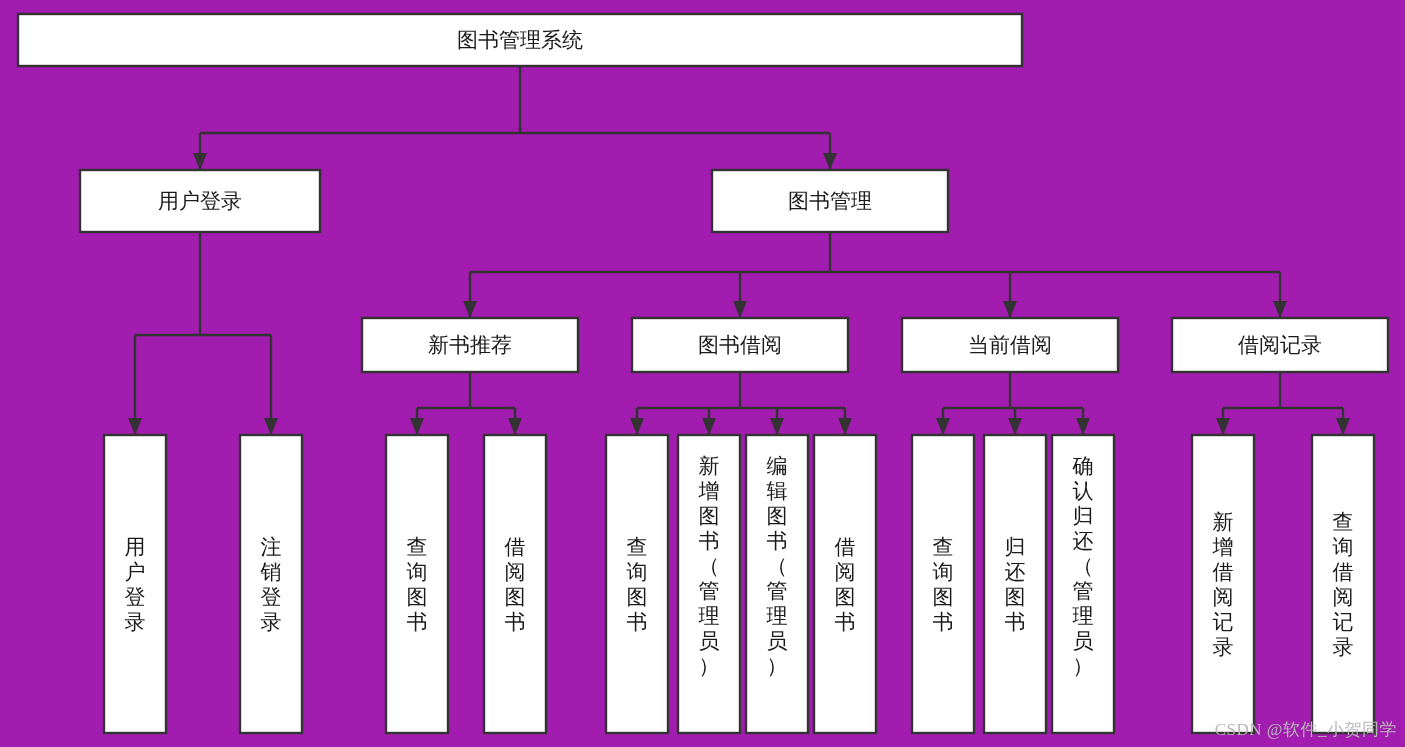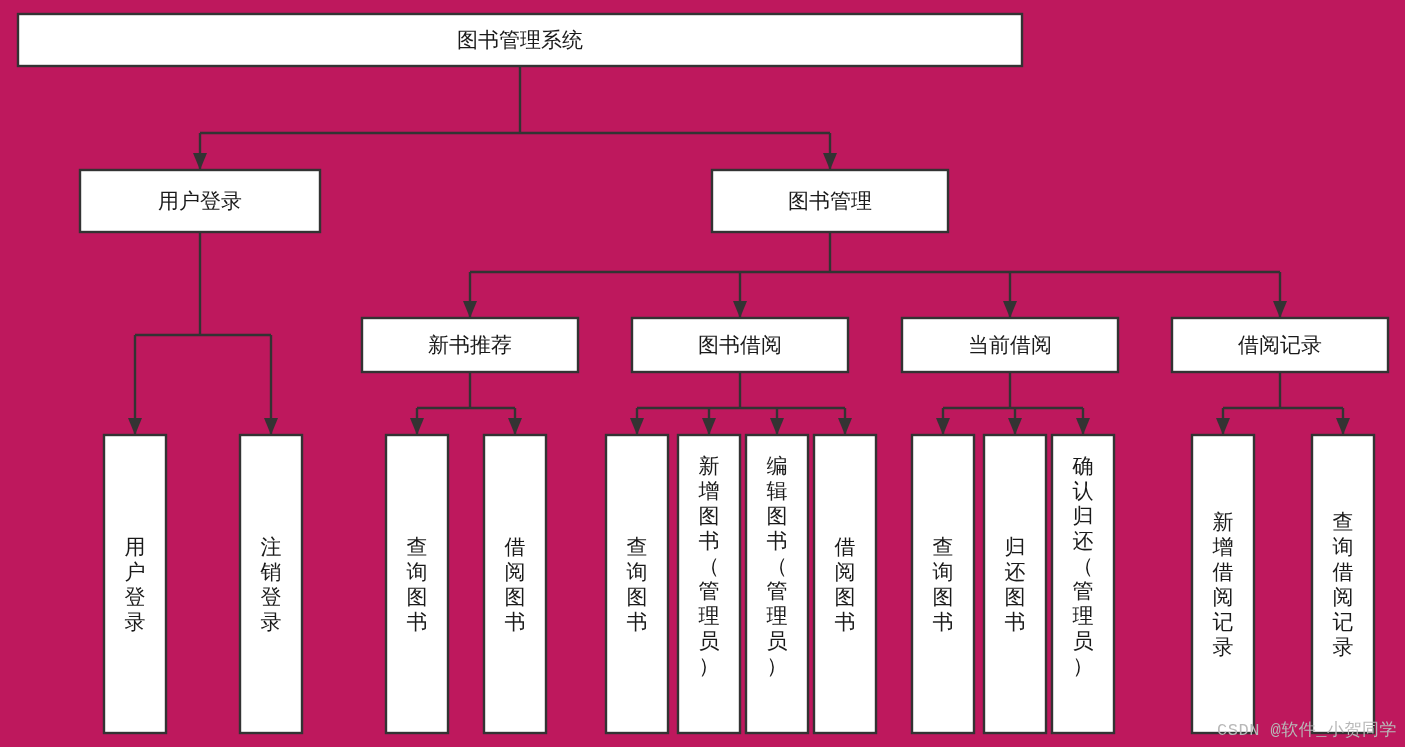--- a/index.html
+++ b/index.html
@@ -11,21 +11,21 @@
     width: 1405px;
     height: 747px;
     font-family: "Liberation Sans", "DejaVu Sans", sans-serif;
     position: relative;
     overflow: hidden;
   }
   #diagram-root {
     position: relative;
     width: 1405px;
     height: 747px;
-    background: #be185d;
+    background: #a21caf;
   }
   svg.flow {
     position: absolute;
     left: 0;
     top: 0;
     width: 1405px;
     height: 747px;
   }
   .node-box {
     fill: #ffffff;
@@ -52,21 +52,21 @@
   .node-label-v {
     font-family: "Liberation Sans", "DejaVu Sans", sans-serif;
     font-size: 21px;
     fill: #1a1a1a;
     text-anchor: middle;
   }
   .watermark {
     position: absolute;
     right: 8px;
     bottom: 6px;
-    font-family: Liberation Mono, monospace;
+    font-family: Liberation Serif, serif;
     font-size: 17px;
     color: #b8b8b8;
     white-space: nowrap;
     letter-spacing: 0.5px;
   }
 </style>
 </head>
 <body>
 
 <div id="diagram-root">

